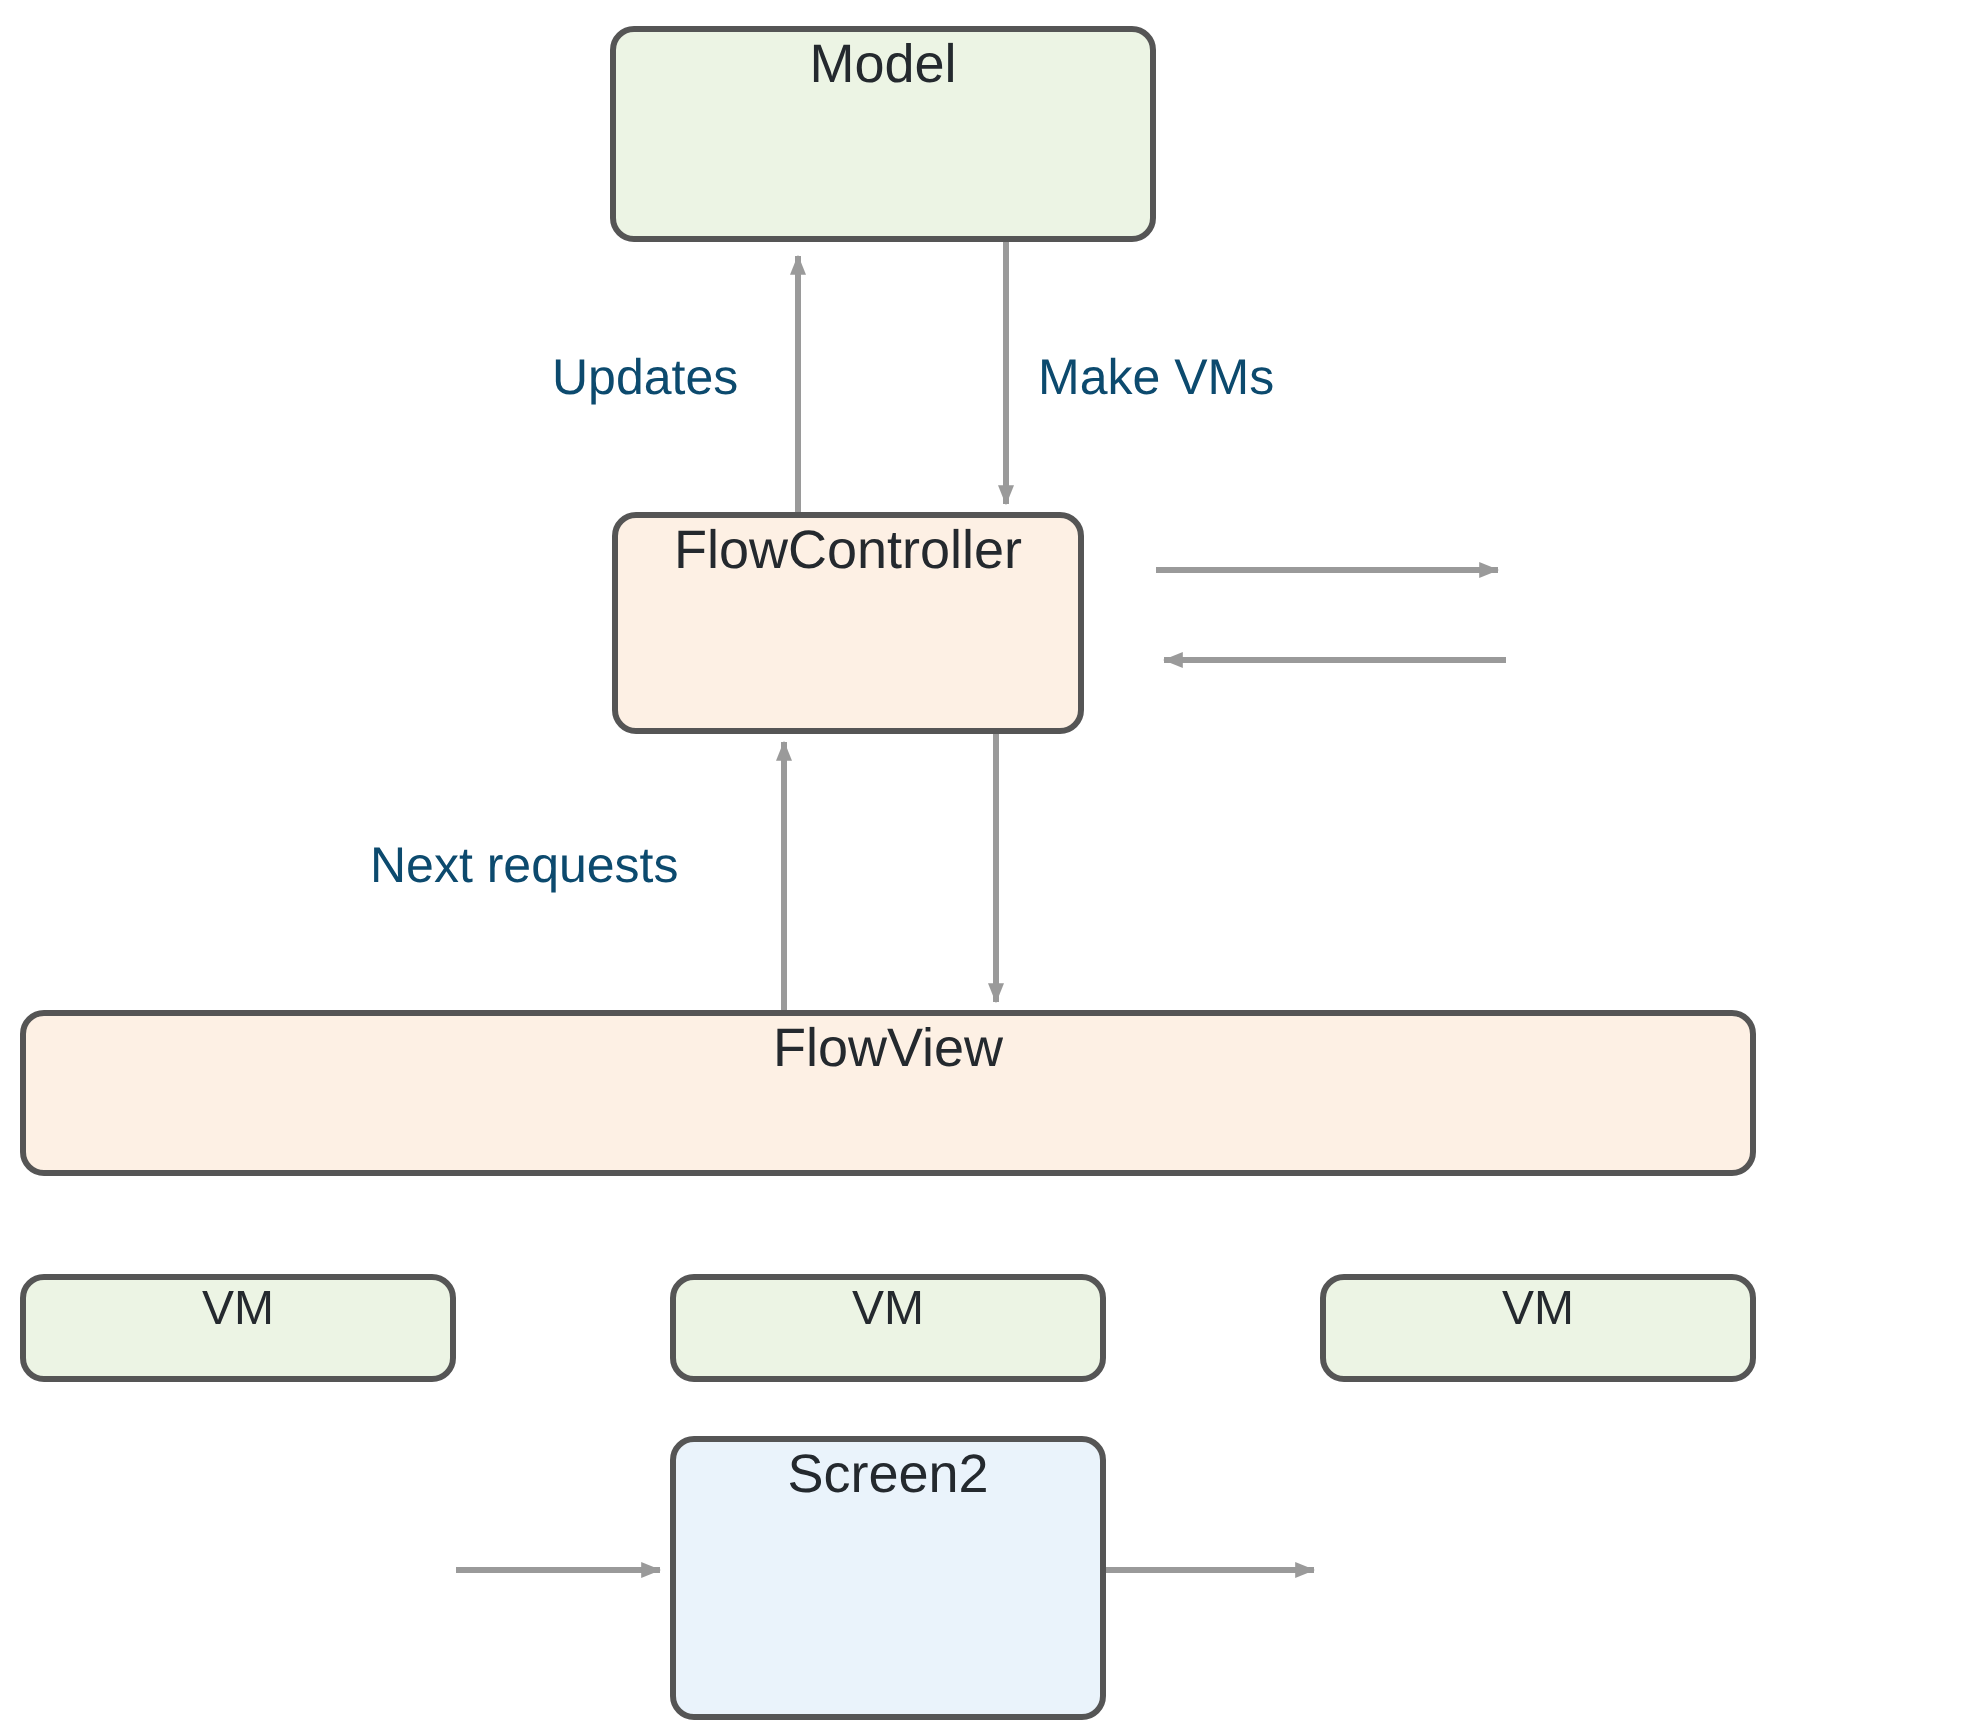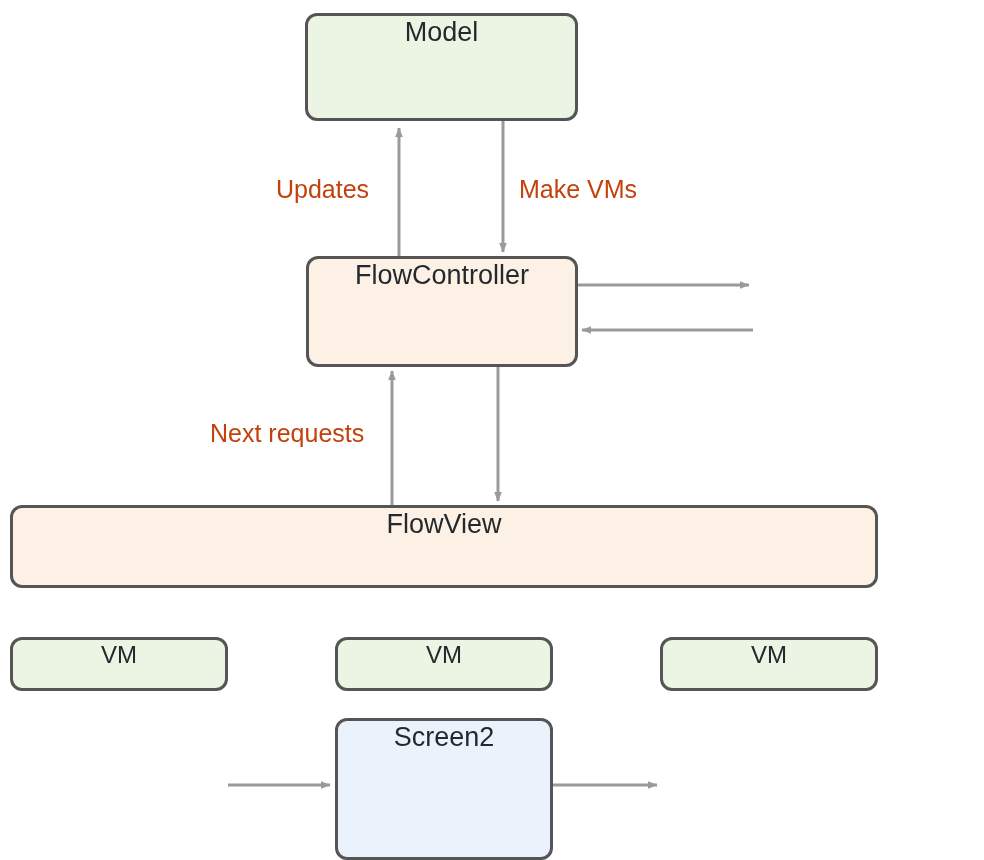--- a/index.html
+++ b/index.html
@@ -30,21 +30,21 @@
   }
   .node-model      { background: #ecf4e4; }
   .node-flowctrl   { background: #fdf0e4; }
   .node-network    { background: #f6f6f6; }
   .node-flowview   { background: #fdf0e4; }
   .node-vm         { background: #ecf4e4; font-size: 24px; }
   .node-screen     { background: #eaf3fb; }
 
   .edge-label {
     position: absolute;
-    color: #c2410c;
+    color: #0c4a6e;
     font-size: 25px;
     font-family: "Liberation Sans", sans-serif;
     white-space: nowrap;
   }
   svg.wires {
     position: absolute;
     left: 0;
     top: 0;
     width: 984px;
     height: 860px;
@@ -93,21 +93,21 @@
 
     <g>
       <line x1="553" y1="785" x2="657" y2="785" stroke="#9a9a9a" stroke-width="3" marker-end="url(#arrowEnd)"></line>
     </g>
   </svg>
 
   <div class="node node-model" style="left:305px; top:13px; width:273px; height:108px;">
     <span>Model</span>
   </div>
 
-  <div class="node node-flowctrl" style="left:306px; top:256px; width:272px; height:111px;">
+  <div class="node node-flowctrl" style="left:306px; top:256px; width:236px; height:111px;">
     <span>FlowController</span>
   </div>
 
 
   <div class="node node-flowview" style="left:10px; top:505px; width:868px; height:83px;">
     <span>FlowView</span>
   </div>
 
   <div class="node node-vm" style="left:10px; top:637px; width:218px; height:54px;">
     <span>VM</span>
@@ -124,16 +124,16 @@
 
   <div class="node node-screen" style="left:335px; top:718px; width:218px; height:142px;">
     <span>Screen2</span>
   </div>
 
 
   <div class="edge-label" style="left:276px; top:175px;">Updates</div>
 
   <div class="edge-label" style="left:519px; top:175px;">Make VMs</div>
 
-  <div class="edge-label" style="left:185px; top:419px;margin-left:25px;">Next requests</div>
+  <div class="edge-label" style="left:185px; top:419px;">Next requests</div>
 
 
 </div>
 
 </body></html>

